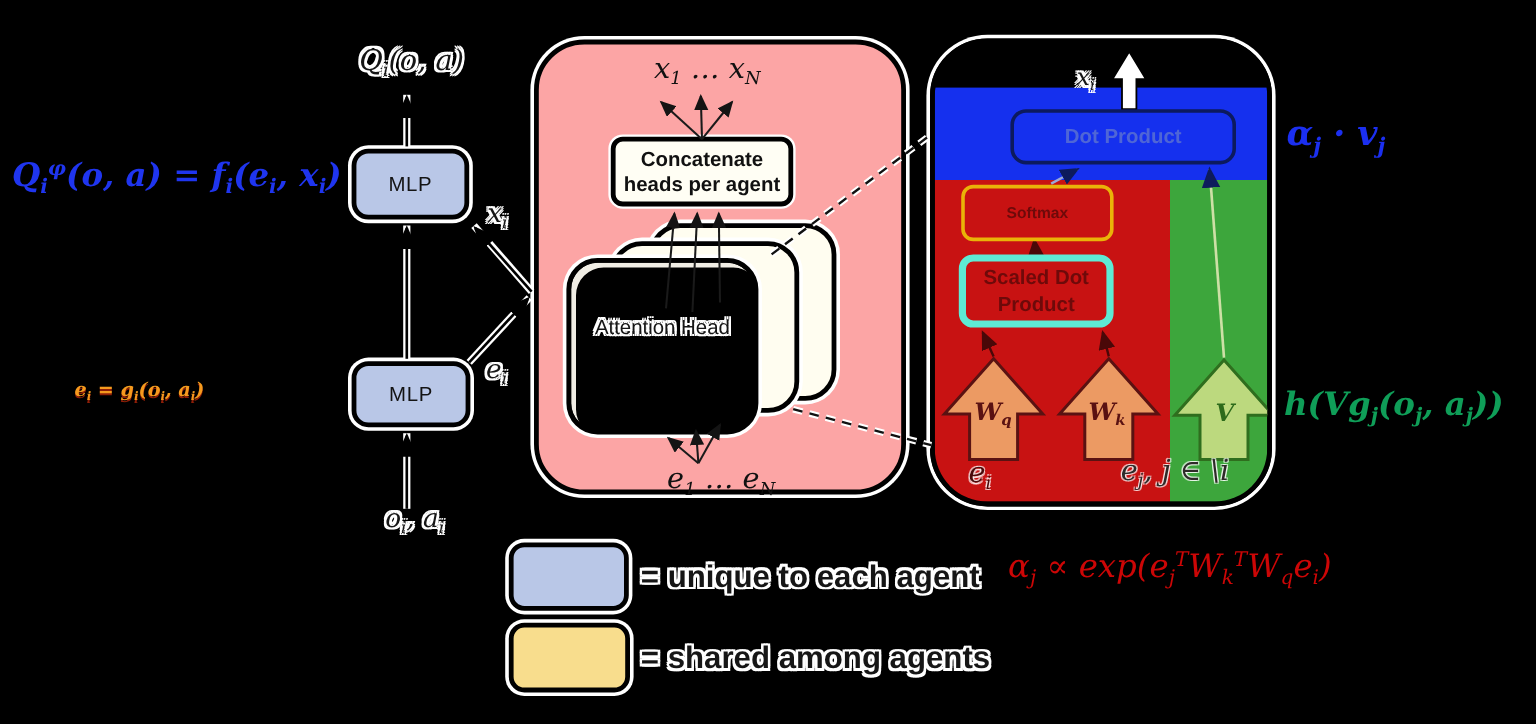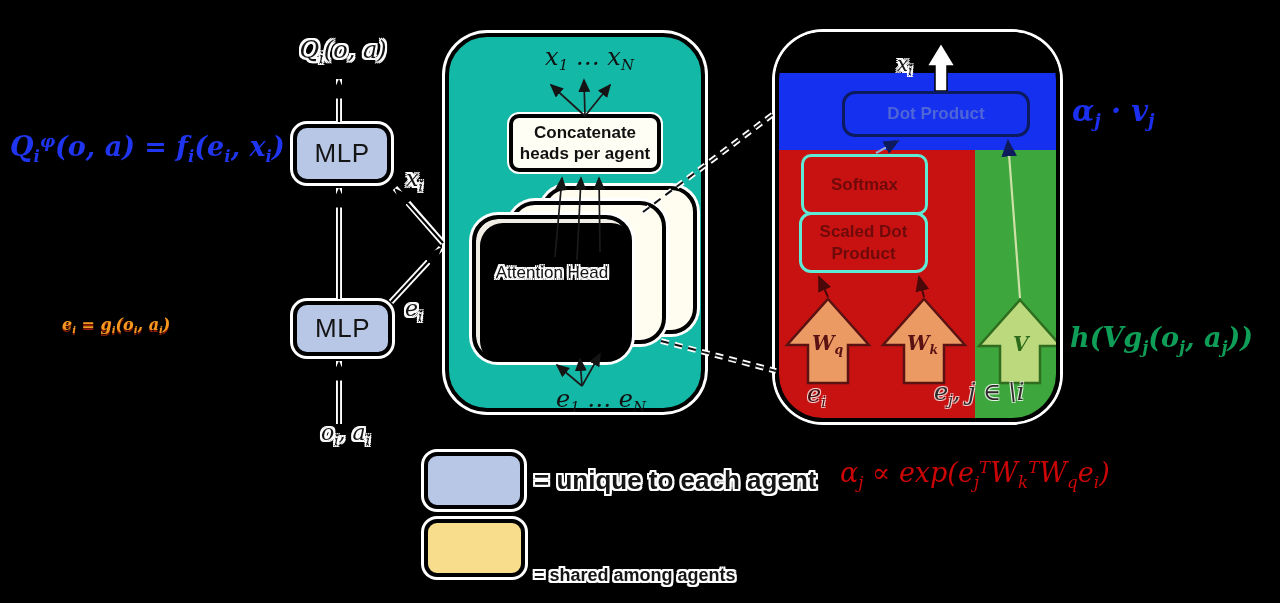--- a/index.html
+++ b/index.html
@@ -11,21 +11,21 @@
   sub{font-size:62%;vertical-align:-0.35em;line-height:0;}
   sup{font-size:62%;vertical-align:0.55em;line-height:0;}
   .halo{color:#161616;
     text-shadow:-2px -2px 0 #fff,2px -2px 0 #fff,-2px 2px 0 #fff,2px 2px 0 #fff,
                 0 -2px 0 #fff,0 2px 0 #fff,-2px 0 0 #fff,2px 0 0 #fff;}
   .halo-soft{color:#2e2a28;
     text-shadow:-1px -1px 0 rgba(255,255,255,.65),1px -1px 0 rgba(255,255,255,.65),
                 -1px 1px 0 rgba(255,255,255,.65),1px 1px 0 rgba(255,255,255,.65);}
   .box{border:4px solid #000;box-shadow:0 0 0 3px #fff;box-sizing:border-box;}
   .mlp{background:#b9c7e7;border-radius:14px;display:flex;align-items:center;justify-content:center;
-       font-size:26px;color:#141414;letter-spacing:.5px;}
+       font-size:17px;color:#141414;letter-spacing:.5px;}
   .legend-swatch{border-radius:13px;}
   .f-blue{color:#1f35ef;font-weight:bold;}
   .f-orange{color:#f59a1e;font-weight:bold;text-shadow:0 2px 0 rgba(190,40,10,.75);}
   .f-green{color:#0f9e58;font-weight:bold;}
   .f-red{color:#cc0606;font-weight:normal;}
   .f-blue2{color:#1b2ff0;font-weight:bold;}
   svg{position:absolute;left:0;top:0;pointer-events:none;}
 </style>
 </head>
 <body>
@@ -45,21 +45,21 @@
   <div class="abs math halo" style="left:405px;top:296px;width:40px;font-size:22px;">e<sub>i</sub></div>
 
   <div class="abs math f-orange" style="left:62px;top:315px;width:220px;font-size:16px;">e<sub>i</sub> <b>=</b> g<sub>i</sub>(o<sub>i</sub>, a<sub>i</sub>)</div>
 
   <div class="abs box mlp" style="left:293px;top:301px;width:99px;height:55px;">
     <span>MLP</span>
   </div>
 
   <div class="abs math halo" style="left:298px;top:420px;width:95px;text-align:center;font-size:22px;">o<sub>i</sub>, a<sub>i</sub></div>
 
-  <div class="abs box" style="left:445px;top:33px;width:260px;height:379px;border-radius:42px;background:#14b8a6;">
+  <div class="abs box" style="left:445px;top:33px;width:310px;height:379px;border-radius:42px;background:#fca5a5;">
 
     <div class="abs math" style="left:88px;top:6px;width:105px;text-align:center;font-size:24px;color:#111;">x<sub>1</sub> … x<sub>N</sub></div>
 
     <div class="abs box sans" style="left:60px;top:77px;width:152px;height:58px;border-radius:10px;background:#fffef4;
                 box-shadow:0 0 0 2px #fff;display:flex;align-items:center;justify-content:center;
                 text-align:center;font-size:17px;font-weight:bold;color:#111;line-height:1.25;">
       <span>Concatenate heads per agent</span>
     </div>
 
     <div class="abs box" style="left:92px;top:149px;width:156px;height:148px;border-radius:26px;background:#fffdf0;"></div>
@@ -119,27 +119,27 @@
 
         <polygon points="156,55 156,30 148,30 162,7 176,30 168,30 168,55" fill="#fff" stroke="#000" stroke-width="1.5"></polygon>
       </svg>
 
       <div class="abs sans" style="left:63px;top:55px;width:188px;height:46px;border:3px solid #0c1a5e;border-radius:13px;
                   background:#1530ee;display:flex;align-items:center;justify-content:center;
                   font-size:17px;font-weight:bold;color:#4f66d6;box-sizing:border-box;">
         <span>Dot Product</span>
       </div>
 
-      <div class="abs sans" style="left:22px;top:118px;width:127px;height:61px;border:3px solid #5eead4;border-radius:10px;
+      <div class="abs sans" style="left:22px;top:118px;width:127px;height:47px;border:3px solid #eab308;border-radius:10px;
                   background:#c81212;display:flex;align-items:center;justify-content:center;
-                  font-size:17px;font-weight:bold;color:#6e0a0a;box-sizing:border-box;">
+                  font-size:13px;font-weight:bold;color:#6e0a0a;box-sizing:border-box;">
         <span>Softmax</span>
       </div>
 
-      <div class="abs sans" style="left:20px;top:176px;width:129px;height:61px;border:3px solid #5eead4;border-radius:12px;
+      <div class="abs sans" style="left:20px;top:176px;width:129px;height:61px;border:6px solid #5eead4;border-radius:12px;
                   background:#c81212;display:flex;align-items:center;justify-content:center;text-align:center;
                   font-size:17px;font-weight:bold;color:#6e0a0a;line-height:1.25;box-sizing:border-box;">
         <span>Scaled Dot Product</span>
       </div>
 
       <div class="abs math halo" style="left:118px;top:16px;width:36px;font-size:20px;">x<sub>i</sub></div>
 
       <div class="abs math" style="left:33px;top:295px;font-size:20px;font-weight:bold;color:#5a1212;">W<sub>q</sub></div>
       <div class="abs math" style="left:128px;top:295px;font-size:20px;font-weight:bold;color:#5a1212;">W<sub>k</sub></div>
       <div class="abs math" style="left:234px;top:296px;font-size:20px;font-weight:bold;color:#2d6b1b;">V</div>
@@ -152,21 +152,21 @@
   <div class="abs math f-blue2" style="left:1072px;top:94px;width:150px;font-size:29px;">α<sub>j</sub> · v<sub>j</sub></div>
 
   <div class="abs math f-green" style="left:1070px;top:322px;width:210px;font-size:27px;">h(Vg<sub>j</sub>(o<sub>j</sub>, a<sub>j</sub>))</div>
 
   <div class="abs math f-red" style="left:840px;top:457px;width:330px;font-size:27px;">α<sub>j</sub> ∝ exp(e<sub>j</sub><sup>T</sup>W<sub>k</sub><sup>T</sup>W<sub>q</sub>e<sub>i</sub>)</div>
 
   <div class="abs box legend-swatch" style="left:424px;top:452px;width:100px;height:57px;background:#b9c7e7;"></div>
   <div class="abs sans halo" style="left:534px;top:465px;font-size:26px;font-weight:bold;">= unique to each agent</div>
 
   <div class="abs box legend-swatch" style="left:424px;top:519px;width:101px;height:58px;background:#f8dd8d;"></div>
-  <div class="abs sans halo" style="left:534px;top:533px;font-size:18px;font-weight:bold;margin-top:32px;">= shared among agents</div>
+  <div class="abs sans halo" style="left:534px;top:533px;font-size:26px;font-weight:bold;">= shared among agents</div>
 
   <svg width="1280" height="603" viewBox="0 0 1280 603">
     <defs>
       <marker id="ah-k" markerWidth="10" markerHeight="9" refX="8" refY="4" orient="auto">
         <path d="M0,0 L9,4 L0,8 Z" fill="#000"></path>
       </marker>
     </defs>
 
     <g stroke="#fff" stroke-width="6" fill="none">
       <line x1="339" y1="424" x2="339" y2="361"></line>

